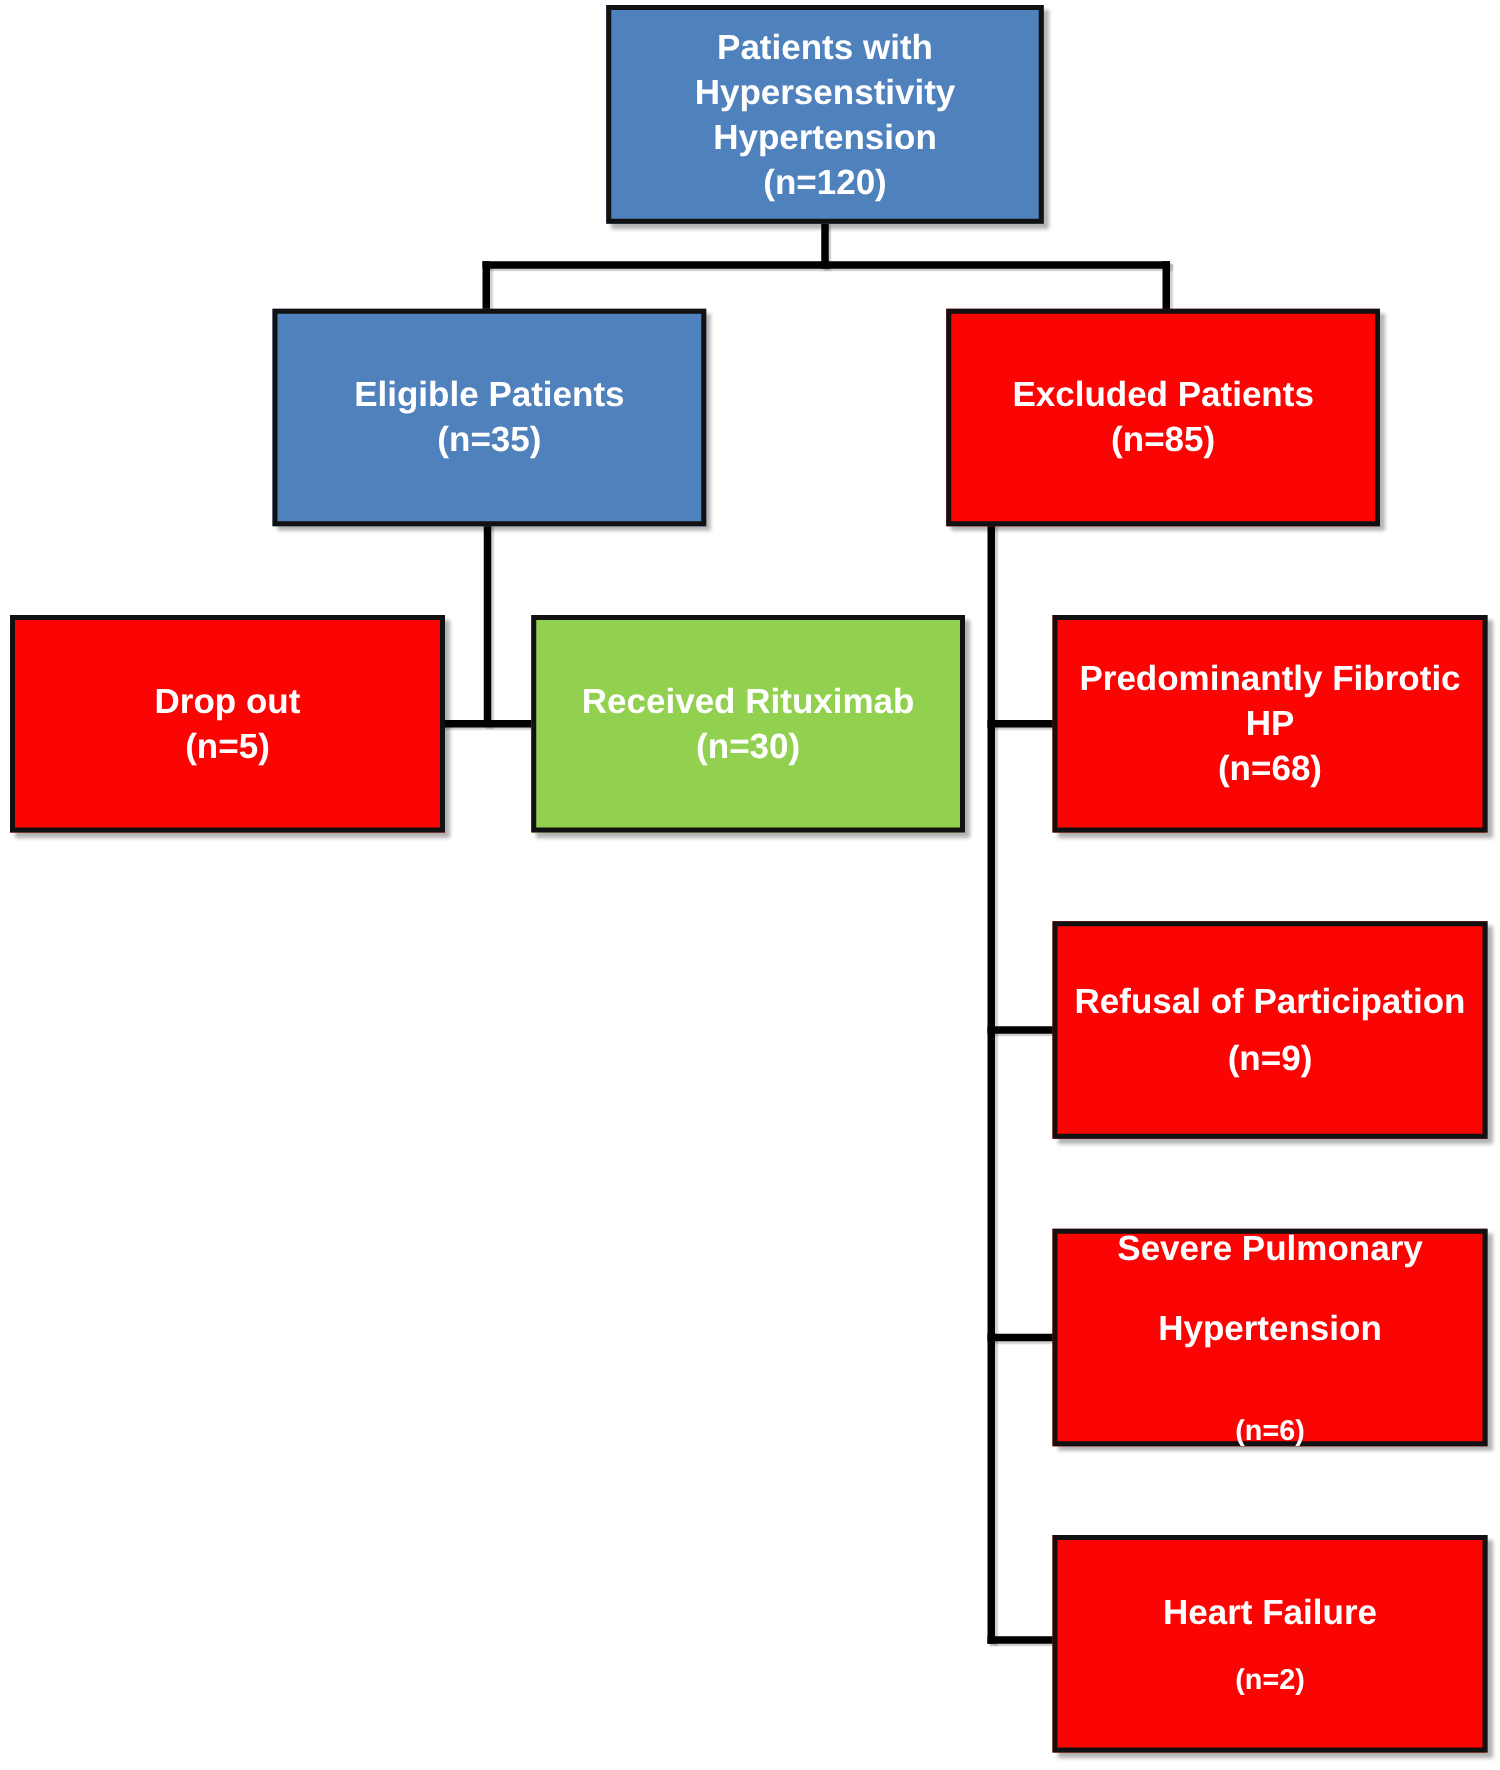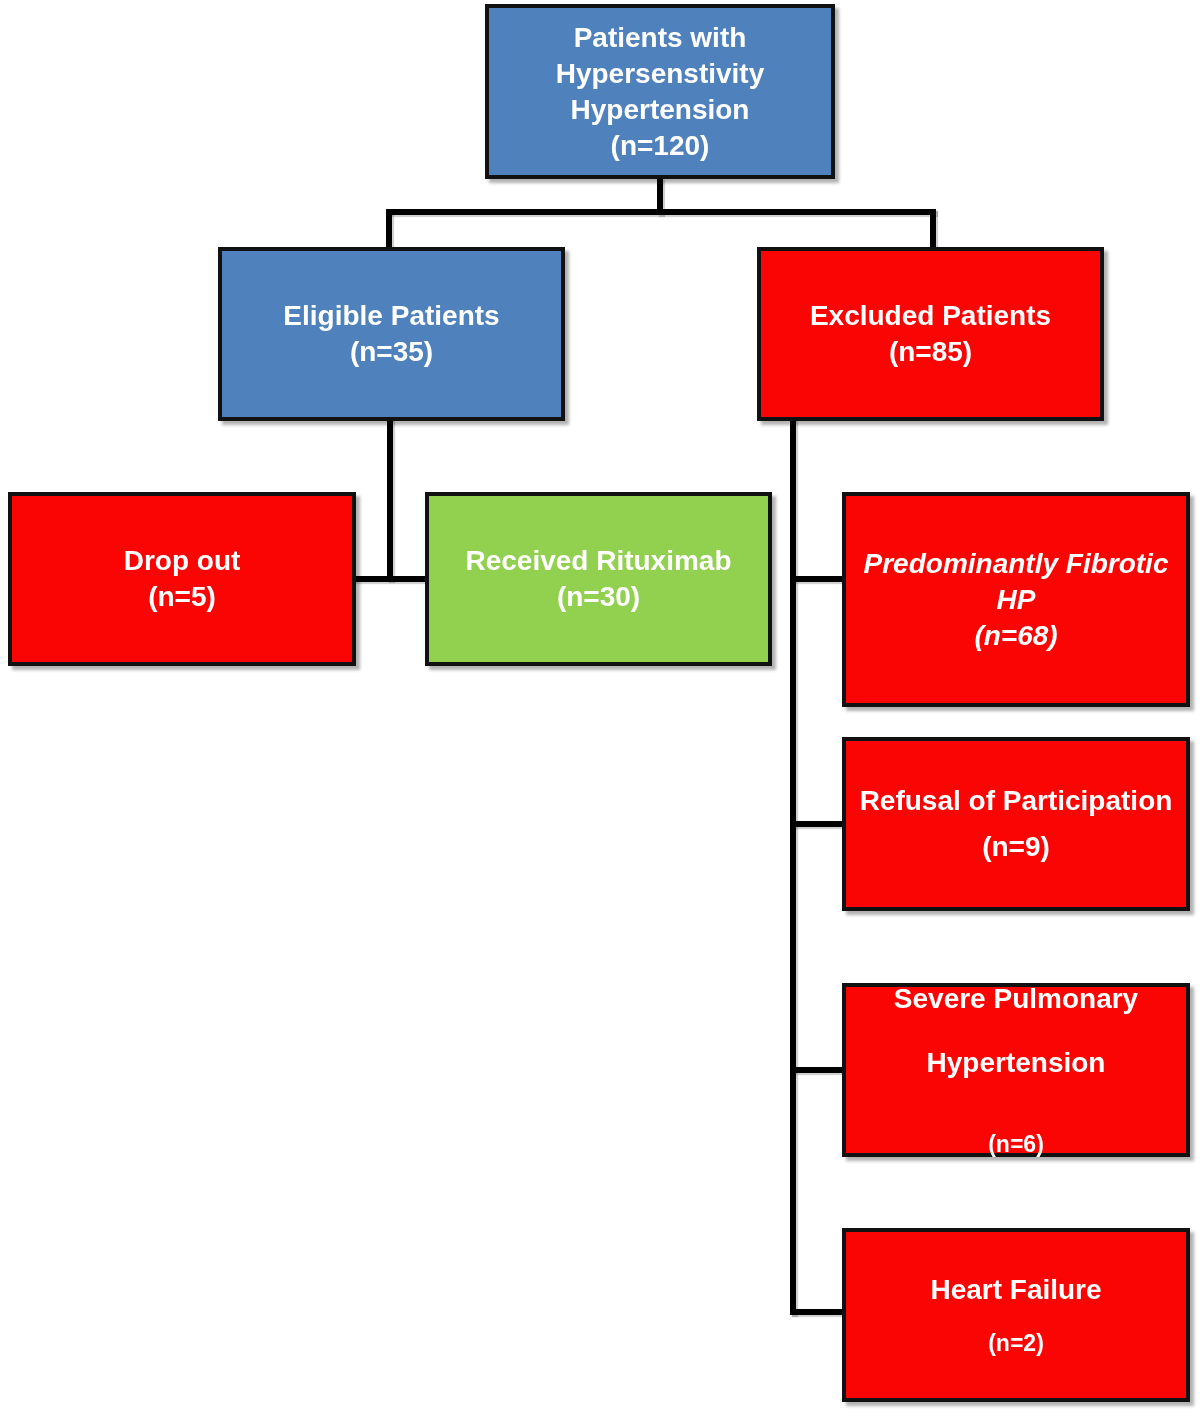--- a/index.html
+++ b/index.html
@@ -90,21 +90,21 @@
   <div class="box red" style="left:8px; top:492px; width:348px; height:174px;">
     <div class="label-line">Drop out</div>
     <div class="count">(n=5)</div>
   </div>
 
   <div class="box green" style="left:425px; top:492px; width:347px; height:174px;">
     <div class="label-line">Received Rituximab</div>
     <div class="count">(n=30)</div>
   </div>
 
-  <div class="box red" style="left:842px; top:492px; width:348px; height:215px;font-style:italic;">
+  <div class="box red" style="left:842px; top:492px; width:348px; height:174px;">
     <div class="label-line">Predominantly Fibrotic</div>
     <div class="label-line">HP</div>
     <div class="count">(n=68)</div>
   </div>
 
   <div class="box red" style="left:842px; top:737px; width:348px; height:174px;gap:10px;">
     <div class="label-line">Refusal of Participation</div>
     <div class="count">(n=9)</div>
   </div>
 

